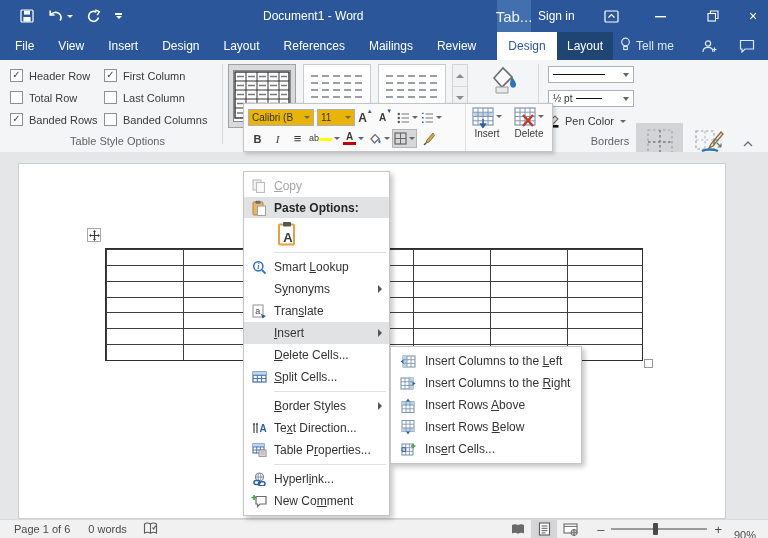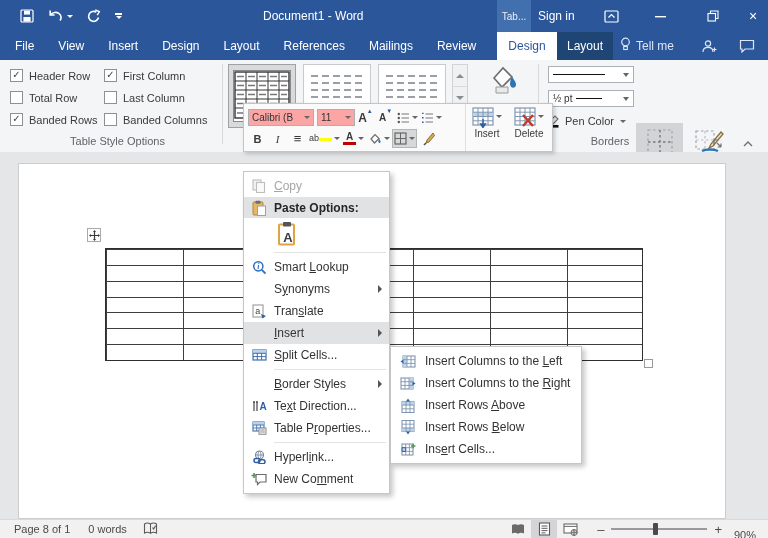--- a/index.html
+++ b/index.html
@@ -6,21 +6,21 @@
   body{width:768px;height:538px;position:relative;overflow:hidden;
        font-family:"Liberation Sans","DejaVu Sans",sans-serif;
        background:#e5e6e8;-webkit-font-smoothing:antialiased;}
   .abs{position:absolute;}
   
   .titlebar{position:absolute;left:0;top:0;width:768px;height:32px;background:#2b579a;color:#fff;}
   .qat{position:absolute;left:20px;top:0;height:32px;display:flex;align-items:center;gap:13px;}
   .qat .ic{display:flex;align-items:center;}
   .title{position:absolute;left:263px;top:0;height:32px;display:flex;align-items:center;font-size:12px;color:#fff;}
   .tabhint{position:absolute;left:497px;top:0;width:34px;height:32px;background:#4270ae;color:#e8eef7;
-           font-size:10px;display:flex;align-items:center;justify-content:center;}
+           font-size:15px;display:flex;align-items:center;justify-content:center;}
   .signin{position:absolute;left:538px;top:0;height:32px;display:flex;align-items:center;font-size:12px;}
   .winbtn{position:absolute;top:0;height:32px;width:30px;display:flex;align-items:center;justify-content:center;font-size:14px;color:#fff;}
   
   .tabrow{position:absolute;left:0;top:32px;width:768px;height:28px;background:#2b579a;color:#fff;font-size:12px;}
   .tabs{display:flex;align-items:center;height:28px;padding-left:3px;}
   .tab{padding:0 12px;line-height:28px;white-space:nowrap;}
   .tab-ctx-design{position:absolute;left:497px;top:0;width:60px;height:28px;background:#fff;color:#2b579a;
                   text-align:center;line-height:28px;}
   .tab-ctx-layout{position:absolute;left:557px;top:0;width:56px;height:28px;background:#1f4574;color:#fff;
                   text-align:center;line-height:28px;}
@@ -51,21 +51,21 @@
           background-image:repeating-linear-gradient(90deg,#3e3e3e 0 1px,transparent 1px 76.8px),
                            repeating-linear-gradient(180deg,#3e3e3e 0 1px,transparent 1px 15.85px);}
   .movehandle{position:absolute;left:87px;top:76px;width:14px;height:14px;background:#fdfdfd;border:1px solid #a9a9a9;
               box-sizing:border-box;display:flex;align-items:center;justify-content:center;}
   .resizehandle{position:absolute;left:644px;top:207px;width:9px;height:9px;background:#fff;border:1px solid #9a9a9a;box-sizing:border-box;}
   
   .minibar{position:absolute;left:243px;top:103px;width:310px;height:49px;background:#fafafa;border:1px solid #c3c4c6;
            box-shadow:2px 2px 4px rgba(0,0,0,.18);z-index:6;box-sizing:border-box;display:flex;}
   .mb-left{width:218px;padding:3px 2px 2px 4px;box-sizing:border-box;}
   .mb-row{display:flex;align-items:center;height:21px;gap:1px;}
-  .mb-combo{height:17px;border:1px solid #abb0b6;background:#fca5a5;font-size:10px;color:#333;display:flex;align-items:center;padding:6px 3px;box-sizing:border-box;}
+  .mb-combo{height:17px;border:1px solid #abb0b6;background:#eab308;font-size:10px;color:#333;display:flex;align-items:center;padding:6px 3px;box-sizing:border-box;}
   .mb-btn{height:19px;min-width:17px;display:flex;align-items:center;justify-content:center;font-size:11px;color:#3a3a3a;padding:0 1px;}
   .mb-btn.pressed{background:#d6d8da;border:1px solid #b3b5b7;box-sizing:border-box;}
   .mb-right{margin-left:auto;display:flex;padding:3px 4px 2px 2px;gap:4px;border-left:1px solid #e0e0e0;}
   .mb-big{display:flex;flex-direction:column;align-items:center;font-size:10px;color:#3a3a3a;width:38px;}
   .glyphA{font-weight:bold;font-size:12px;line-height:10px;}
   .subarrow{font-size:6px;line-height:6px;color:#2b579a;}
   .colorbar{width:13px;height:3px;margin-top:1px;}
   
   .menu{position:absolute;left:243px;top:171px;width:147px;background:#fff;border:1px solid #c6c6c6;
         box-shadow:3px 3px 5px rgba(0,0,0,.22);z-index:10;box-sizing:border-box;padding:3px 0;font-size:12px;color:#333;}
@@ -476,20 +476,24 @@
         </svg>
     </span>
     <span class="lbl">Tran<u>s</u>late</span>
   </div>
   <div class="mi hl">
     <span class="ico"></span>
     <span class="lbl"><u>I</u>nsert</span>
     <span class="arr"></span>
   </div>
   <div class="mi">
+    <span class="ico"></span>
+    <span class="lbl"><u>D</u>elete Cells...</span>
+  </div>
+  <div class="mi">
     <span class="ico">
       <svg width="15" height="12" viewBox="0 0 15 12">
           <rect x="1" y="1" width="13" height="10" fill="#fff" stroke="#3f6fae" stroke-width="1.2"></rect>
           <rect x="1" y="1" width="13" height="3.3" fill="#bdd3ea"></rect>
           <path d="M1 4.3 H14 M1 7.6 H14 M5.3 4.3 V11 M9.6 4.3 V11" stroke="#3f6fae" stroke-width="1"></path>
         </svg>
     </span>
     <span class="lbl"><u>S</u>plit Cells...</span>
   </div>
   <div class="msep"></div>
@@ -595,21 +599,21 @@
           <path d="M5.7 2 V13 M9.4 2 V13 M2 5.7 H13 M2 9.4 H13" stroke="#8096b0" stroke-width="0.9"></path>
           <path d="M2 5.7 H5.7 V9.4 H2 Z" fill="#bdd3ea" stroke="#2e5fa3" stroke-width="1"></path>
           <path d="M11 4 H15.5 M13.2 1.8 V6.2" stroke="#4e9a4e" stroke-width="1.4"></path>
         </svg>
     </span>
     <span class="lbl">Ins<u>e</u>rt Cells...</span>
   </div>
 </div>
 
 <div class="statusbar">
-  <span class="sb-item">Page 8 of 1</span>
+  <span class="sb-item">Page 1 of 6</span>
   <span class="sb-item" style="margin-left:18px;">0 words</span>
   <span class="sb-item" style="margin-left:16px;">
     <svg width="15" height="13" viewBox="0 0 15 13">
         <path d="M7.5 2 C5.5 0.8 3 1 1.5 2 V11 C3.5 10 5.8 10.2 7.5 11.2 C9.2 10.2 11.5 10 13.5 11 V2 C12 1 9.5 0.8 7.5 2 Z" fill="none" stroke="#5a5a5a" stroke-width="1.1"></path>
         <path d="M7.5 2 V11" stroke="#5a5a5a" stroke-width="1"></path>
         <path d="M9.5 5.5 L10.6 7 L12.6 3.8" fill="none" stroke="#5a5a5a" stroke-width="1.2"></path>
       </svg>
   </span>
   <div class="sb-right">
     <span class="viewbtn">

